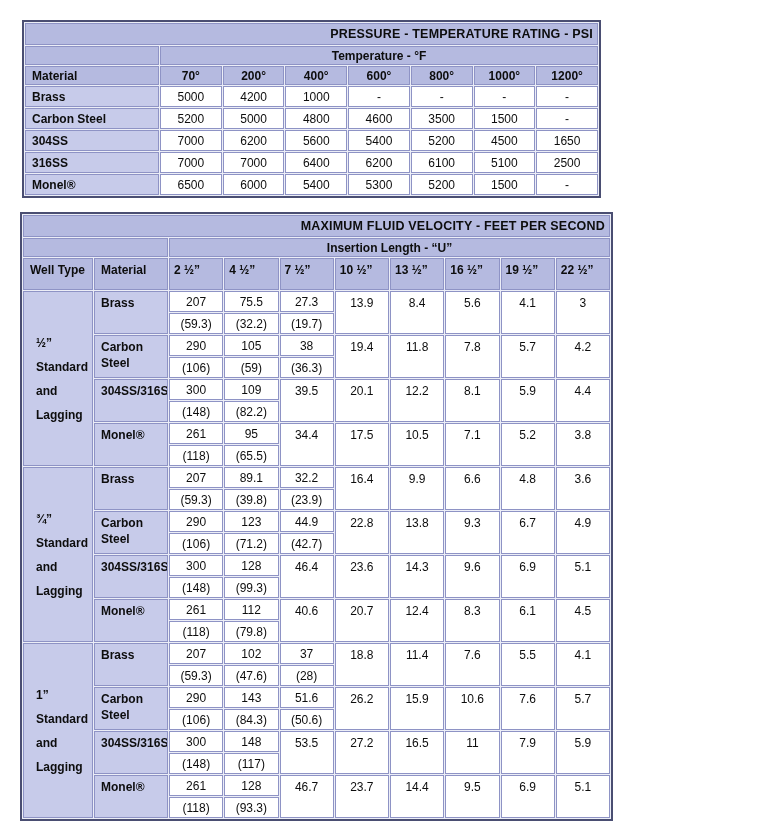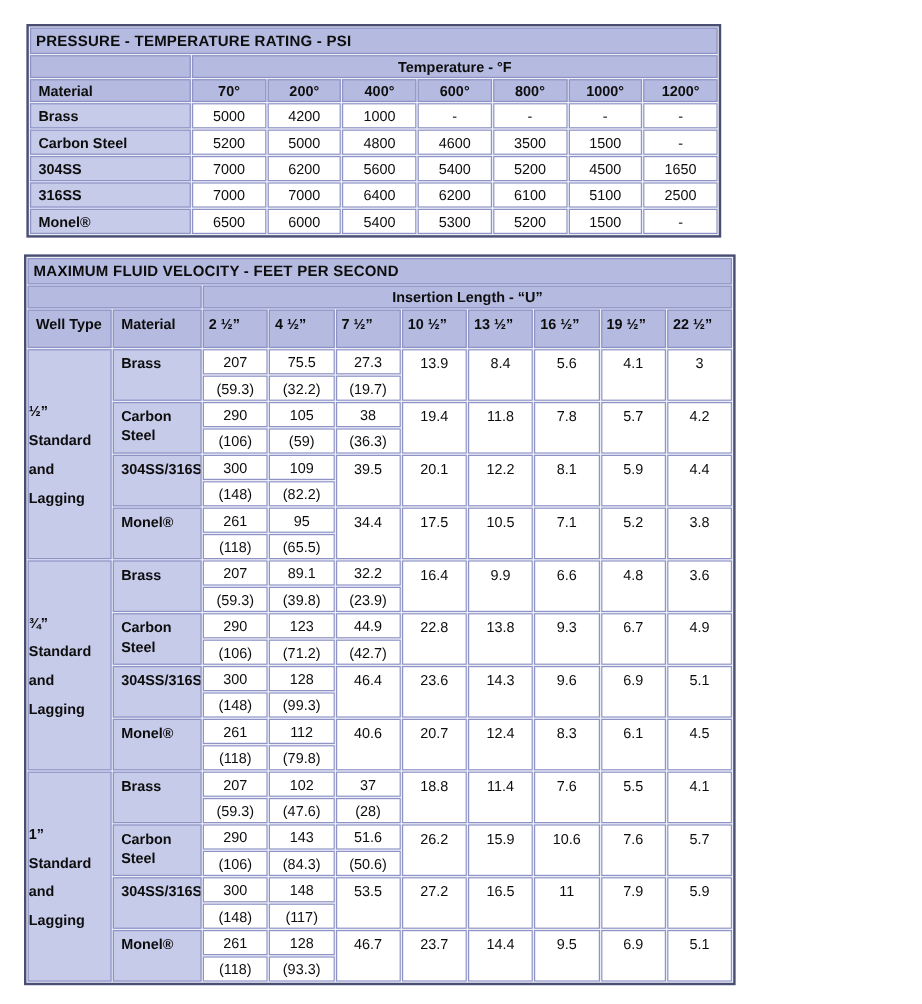--- a/index.html
+++ b/index.html
@@ -8,31 +8,31 @@
   body { position:relative; }
 
   table { table-layout:fixed; border-collapse:separate; border-spacing:1px;
     background:var(--gap-bg,#eceef7); border:2px solid var(--outer-border,#4a4e72); }
   #pressure-table { position:absolute; left:22px; top:20px; width:579px; }
   #velocity-table { position:absolute; left:20px; top:212px; width:593px; }
 
   td { border:1px solid var(--cell-border,#8e93c5); font-size:12px;
     height:21px; padding:1px 4px; overflow:hidden; vertical-align:middle; }
 
-  .t  { background:var(--header-bg,#b5bae0); font-weight:bold; text-align:left;
+  .t  { background:var(--header-bg,#b5bae0); font-weight:bold; text-align:right;
         font-size:12.5px; height:22px; letter-spacing:.2px; }
   .h  { background:var(--header-bg,#b5bae0); font-weight:bold; text-align:center; height:19px;margin-top:34px; }
   .hl { text-align:left; padding-left:6px; }
   .h2 { background:var(--header-bg,#b5bae0); font-weight:bold; text-align:left;
         height:32px; vertical-align:top; padding-top:4px; line-height:1.3; }
   .l  { background:var(--label-bg,#c7cbea); font-weight:bold; text-align:left; padding-left:6px; }
   .v  { background:#ffffff; text-align:center; }
   .s  { vertical-align:top; padding-top:4px; }
   .w  { background:var(--label-bg,#c7cbea); font-weight:bold; vertical-align:middle;
-        padding-left:0; line-height:2; }
+        padding-left:12px; line-height:2; }
   .m  { background:var(--label-bg,#c7cbea); font-weight:bold; vertical-align:top;
         padding-top:3px; padding-left:6px; line-height:1.35; }
 </style>
 </head>
 <body>
 
 <table id="pressure-table">
   <colgroup>
       <col style="width:134px">
       <col>

